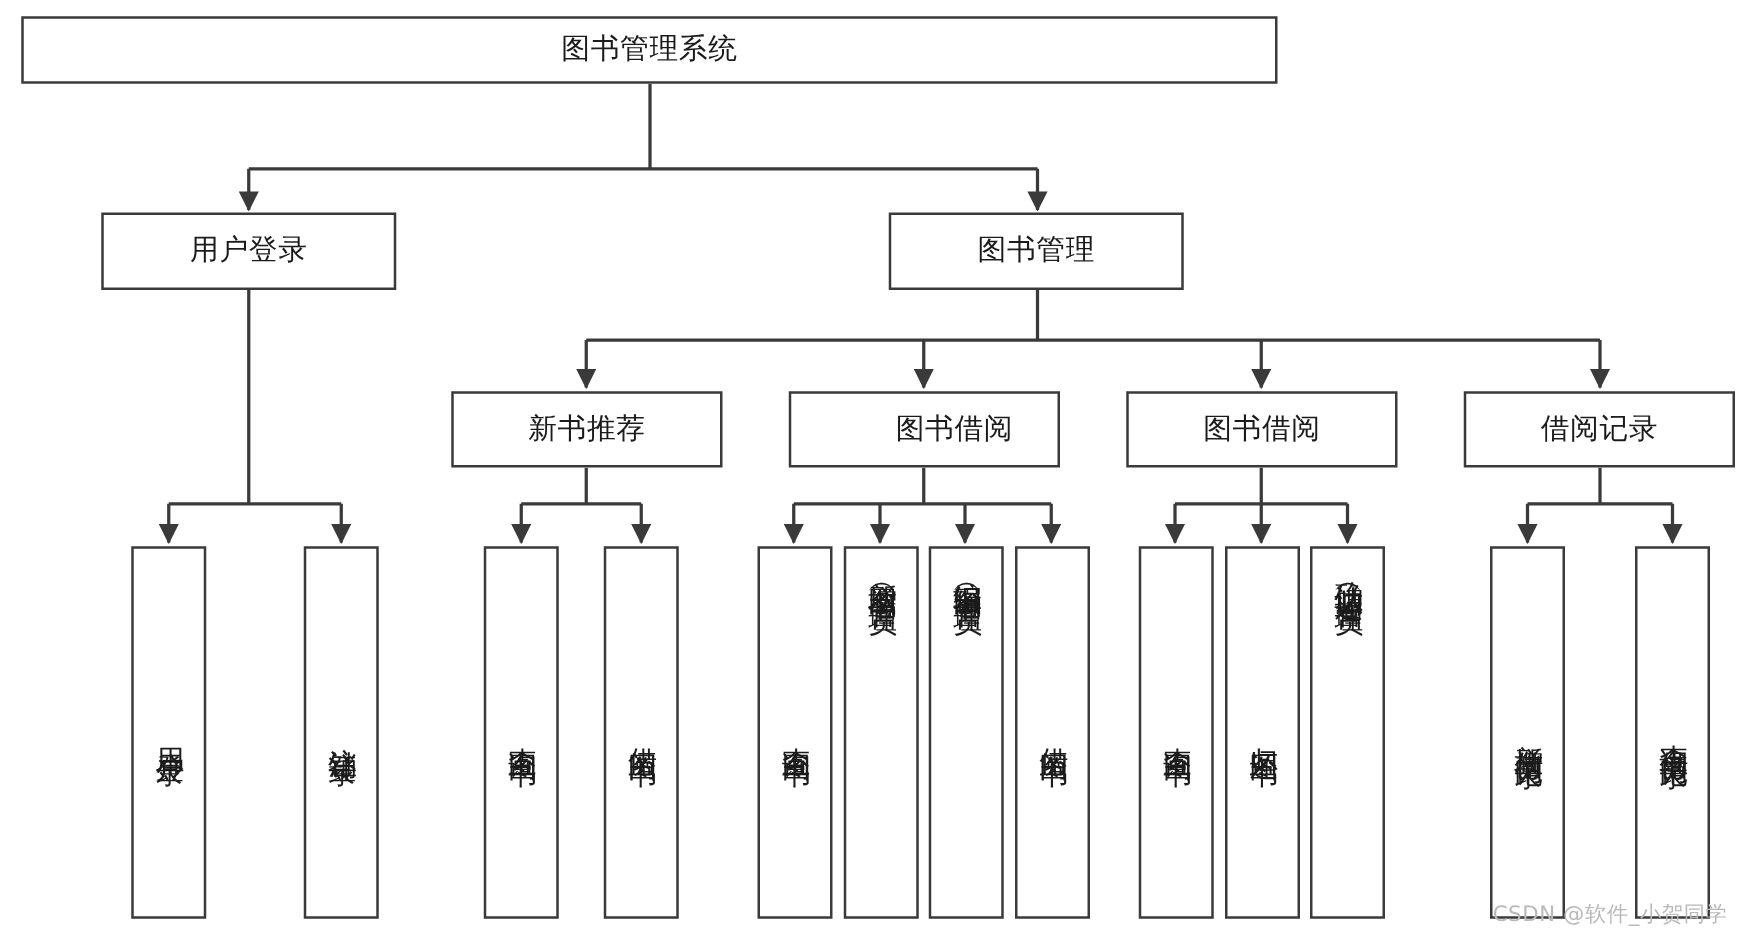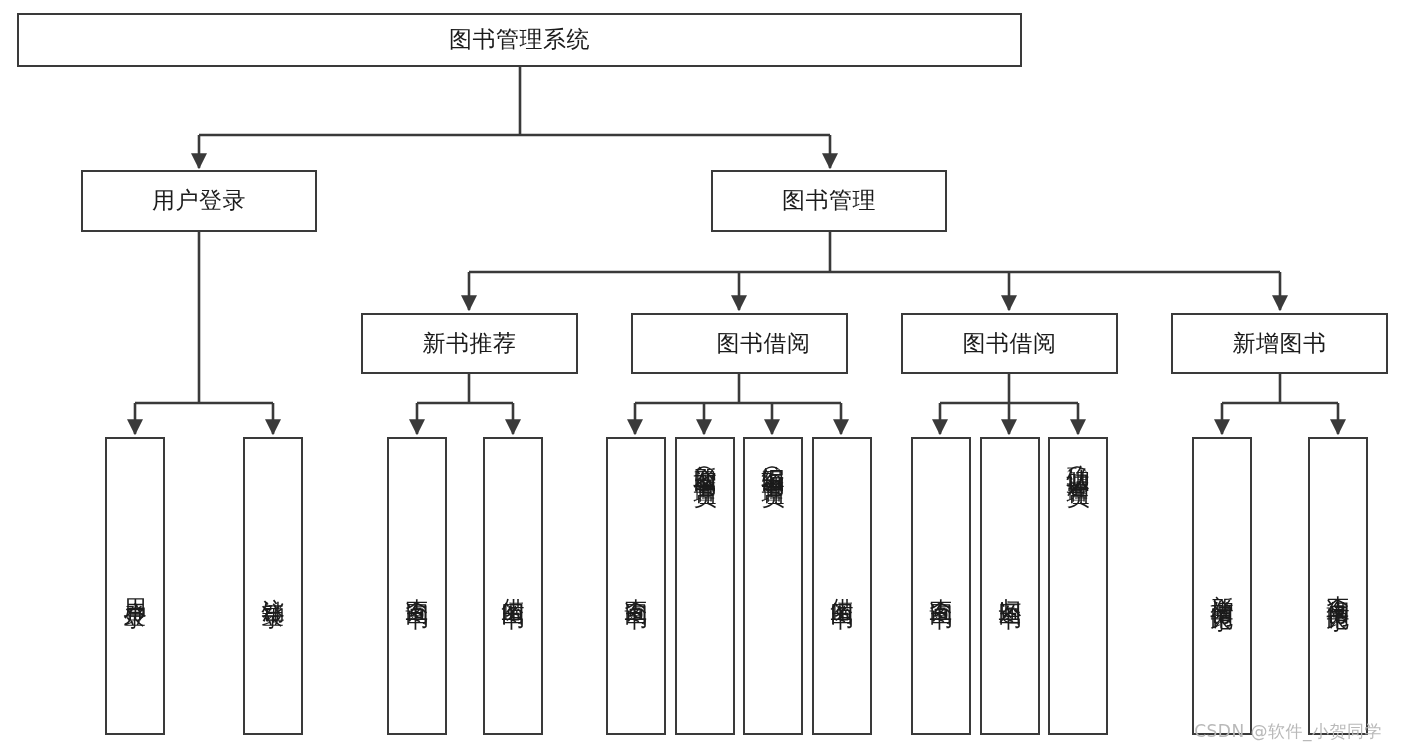--- a/index.html
+++ b/index.html
@@ -140,21 +140,21 @@
   <div class="node horiz" style="left:361px; top:313px; width:217px; height:61px;">
     <span class="label">新书推荐</span>
   </div>
   <div class="node horiz" style="left:631px; top:313px; width:217px; height:61px;padding-left:48px;">
     <span class="label">图书借阅</span>
   </div>
   <div class="node horiz" style="left:901px; top:313px; width:217px; height:61px;">
     <span class="label">图书借阅</span>
   </div>
   <div class="node horiz" style="left:1171px; top:313px; width:217px; height:61px;">
-    <span class="label">新增图书</span>
+    <span class="label">借阅记录</span>
   </div>
 
   <div class="node vert centered" style="left:105px; top:437px; width:60px; height:298px;">
     <span class="label">用户登录</span>
   </div>
   <div class="node vert centered" style="left:243px; top:437px; width:60px; height:298px;">
     <span class="label">注销登录</span>
   </div>
 
   <div class="node vert centered" style="left:387px; top:437px; width:60px; height:298px;">

